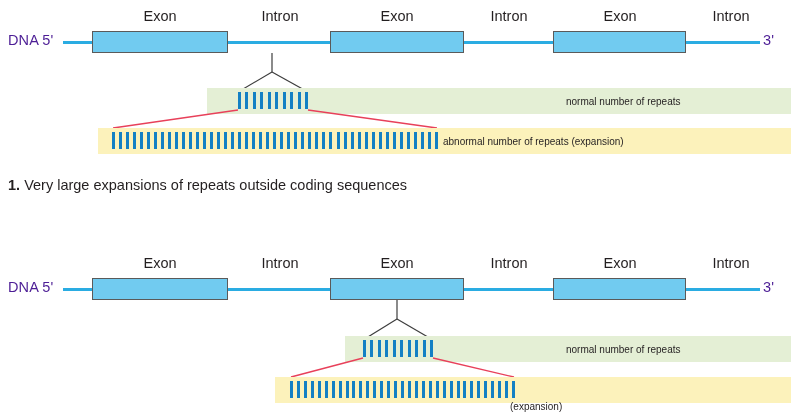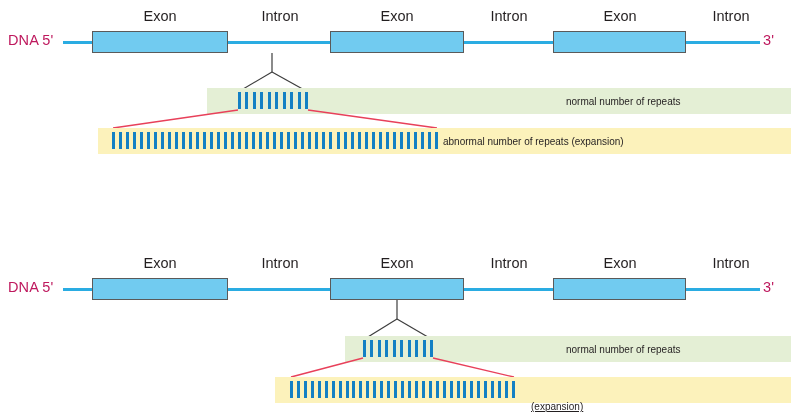--- a/index.html
+++ b/index.html
@@ -25,21 +25,21 @@
   #panel-bot  { top: 225px; height: 190px; }
 
   
   .gene { position: absolute; left: 0; top: 0; width: 791px; height: 70px; }
 
   .dna-label {
     position: absolute;
     font-size: 14.5px;
     letter-spacing: .1px;
     white-space: nowrap;
-    color: #be185d;
+    color: #4c1d95;
   }
   .dna-label.left  { left: 8px;  top: 32px; }
   .dna-label.right { left: 763px; top: 32px; }
 
   .dna-line {
     position: absolute;
     height: 3px;
     background: #2AACE2;
     top: 41px;
   }
@@ -199,20 +199,24 @@
       <i></i>
       <i></i>
       <i></i>
       <i></i>
       <i></i>
       <i></i>
       <i></i>
     </div>
   <span class="band-text" style="left:443px; top:133px;">abnormal number of repeats (expansion)</span>
 
+  <div class="caption" style="left:8px; top:177px;">
+    <b>1.</b>
+    <span>Very large expansions of repeats outside coding sequences</span>
+  </div>
 </div>
 
 <div class="panel" id="panel-bot">
 
   <div class="gene" style="top:22px;">
 
     <span class="dna-label left">DNA 5'</span>
     <span class="dna-label right">3'</span>
 
     <div class="dna-line" style="left:63px; width:697px;"></div>
@@ -284,14 +288,14 @@
       <i></i>
       <i></i>
       <i></i>
       <i></i>
       <i></i>
       <i></i>
       <i></i>
       <i></i>
       <i></i>
     </div>
-  <span class="band-text" style="left:531px; top:173px;text-decoration:underline;">(expansion)</span>
+  <span class="band-text" style="left:510px; top:173px;">(expansion)</span>
 </div>
 
 </body></html>

